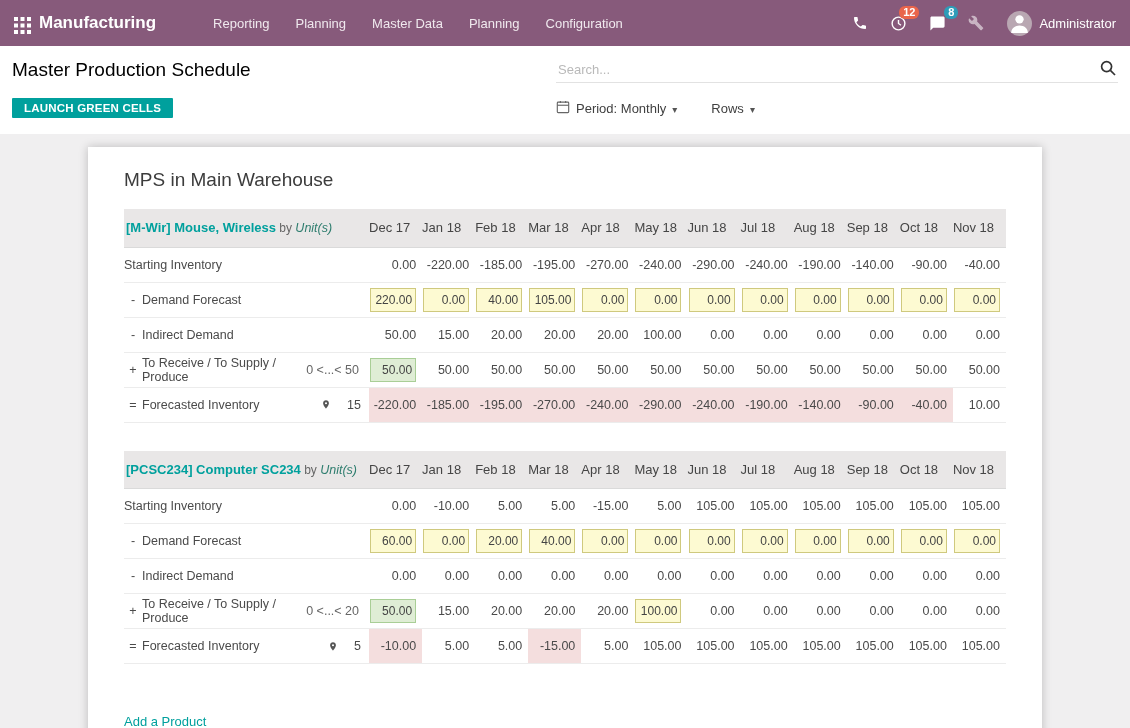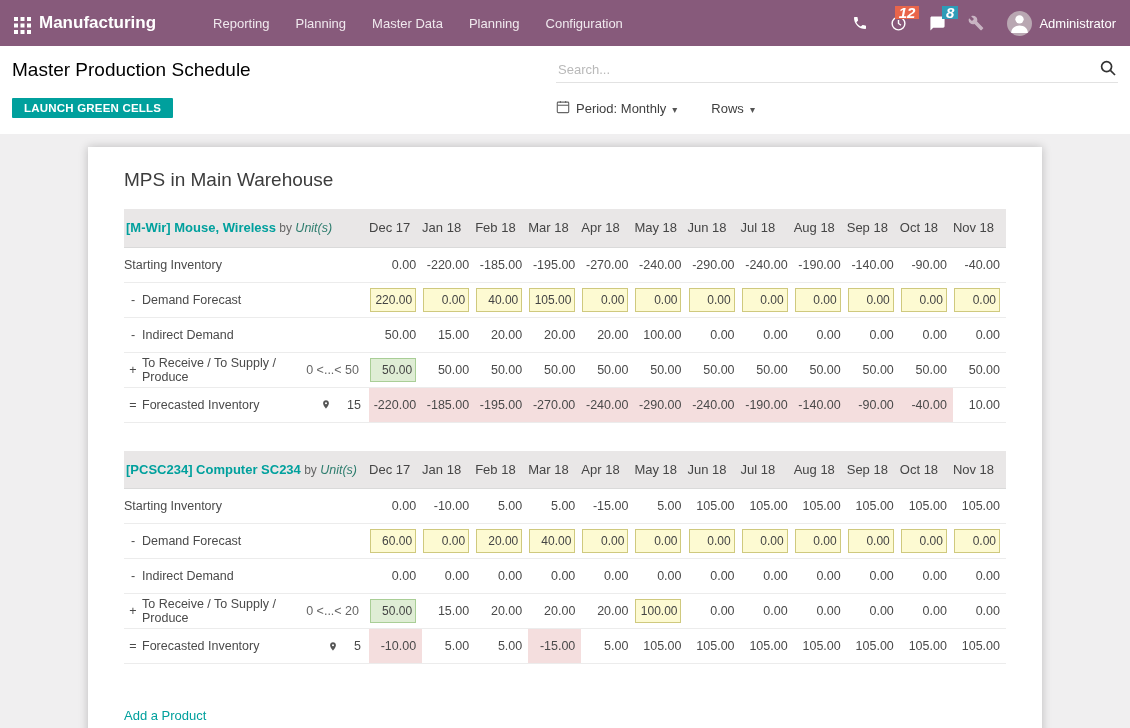--- a/index.html
+++ b/index.html
@@ -7,21 +7,21 @@
 
   
   .navbar { height: 46px; background: var(--navbar-bg, #875A7B); display: flex; align-items: center; justify-content: space-between; padding: 0 14px 0 10px; }
   .nav-left { display: flex; align-items: center; }
   .apps-icon { display: inline-flex; padding: 4px 8px 0 4px; cursor: pointer; }
   .app-name { color: #fff; font-size: 17px; font-weight: bold; margin-right: 44px; cursor: pointer; }
   .nav-menu { color: #f0e9ee; font-size: 13px; padding: 14px 13px; cursor: pointer; }
   .nav-right { display: flex; align-items: center; gap: 4px; }
   .systray-icon { display: inline-flex; align-items: center; padding: 6px 9px; position: relative; cursor: pointer; }
   .systray-icon.dim svg { opacity: .55; }
-  .badge { position: absolute; top: -3px; right: -3px; color: #fff; font-size: 15px; font-weight: bold; border-radius: 0; padding: 1px 4px; line-height: 11px; font-style: italic; }
+  .badge { position: absolute; top: -3px; right: -3px; color: #fff; font-size: 11px; font-weight: bold; border-radius: 6px; padding: 1px 4px; line-height: 11px; }
   .badge-activity { background: var(--activity-badge, #E9654B); }
   .badge-message { background: var(--message-badge, #2E9CB8); }
   .user-menu { display: flex; align-items: center; gap: 7px; color: #fff; font-size: 13px; margin-left: 10px; cursor: pointer; }
   .avatar { width: 25px; height: 25px; border-radius: 50%; background: #b9a7b2; display: inline-flex; align-items: center; justify-content: center; overflow: hidden; }
 
   
   .control-panel { background: #fff; display: grid; grid-template-columns: 1fr 562px; row-gap: 15px; padding: 11px 12px 16px 12px; align-items: center; }
   .page-title { font-size: 19px; font-weight: normal; color: #000000; }
   .search-wrap { position: relative; width: 100%; }
   .search-input { width: 100%; border: none; border-bottom: 1px solid #e2e2e2; font-size: 13px; padding: 5px 24px 5px 2px; color: #444; outline: none; font-family: "Liberation Sans", sans-serif; background: transparent; }
@@ -49,21 +49,21 @@
   .label-cell { font-size: 13px; color: #555; }
   .label-inner { display: flex; align-items: center; width: 100%; }
   .range-hint { margin-left: auto; margin-right: 10px; color: #666; font-size: 12.5px; white-space: nowrap; }
   .pin-wrap { margin-left: auto; margin-right: 8px; display: inline-flex; align-items: center; gap: 16px; }
   .pin-num { font-size: 12.5px; color: #4a4a4a; }
   .val-cell { text-align: right; padding-right: 6px; }
   .val-cell.neg { background: var(--pink-bg, #F4DEDE); }
   .cell-input { width: 46px; height: 24px; text-align: right; font-size: 12px; color: #444; padding: 2px 3px; font-family: "Liberation Sans", sans-serif; outline: none; }
   .cell-input.yellow { background: var(--yellow-bg, #FDFAD2); border: 1px solid var(--yellow-border, #CFC97E); }
   .cell-input.green { background: var(--green-bg, #DFEDD5); border: 1px solid var(--green-border, #A9CE96); }
-  .add-product { display: inline-block; color: var(--accent, #00A09D); font-size: 13px; margin-top: 16px; cursor: pointer; text-decoration: none; }
+  .add-product { display: inline-block; color: var(--accent, #00A09D); font-size: 13px; margin-top: 22px; cursor: pointer; text-decoration: none; }
 </style>
 </head>
 <body>
 
 <nav class="navbar">
   <div class="nav-left">
     <span class="apps-icon">
       <svg width="17" height="17" viewBox="0 0 17 17">
           <g fill="#ffffff">
             <rect x="0" y="0" width="4" height="4"></rect>

